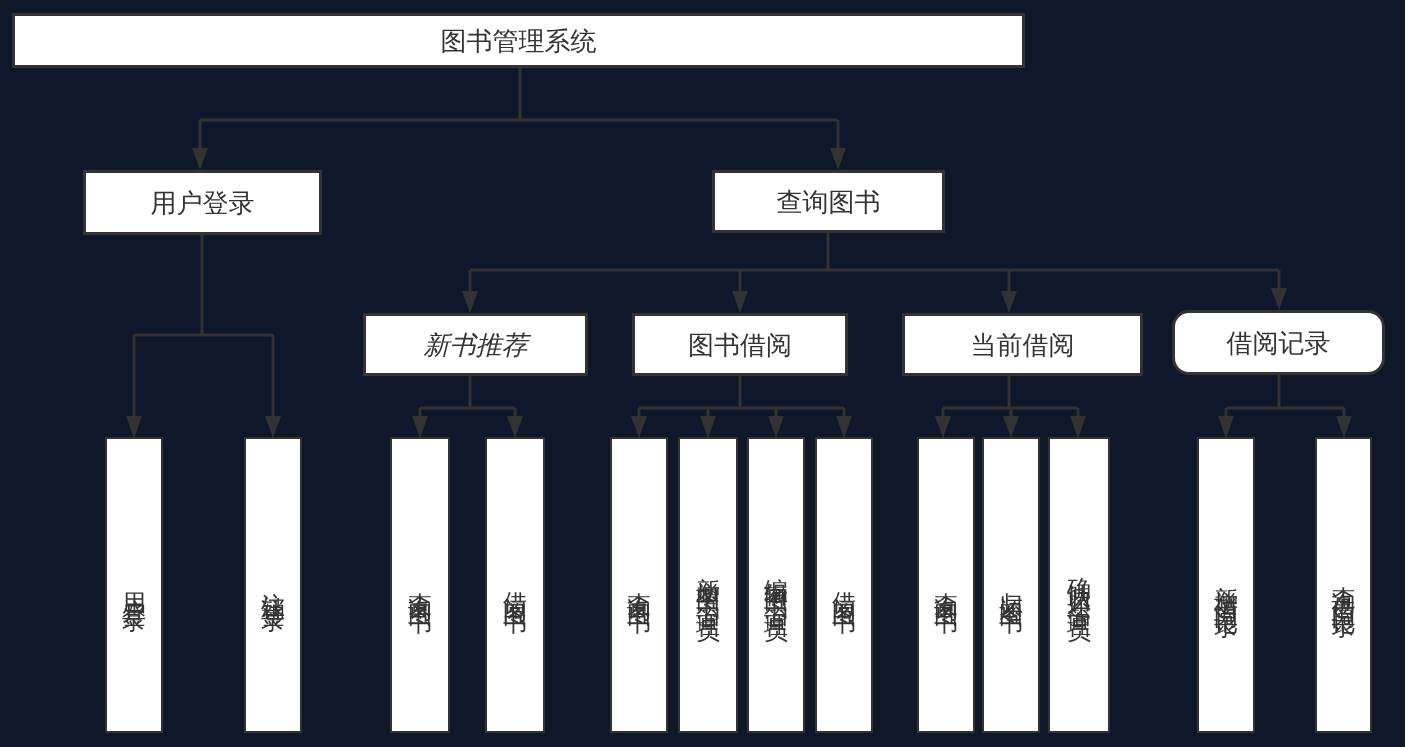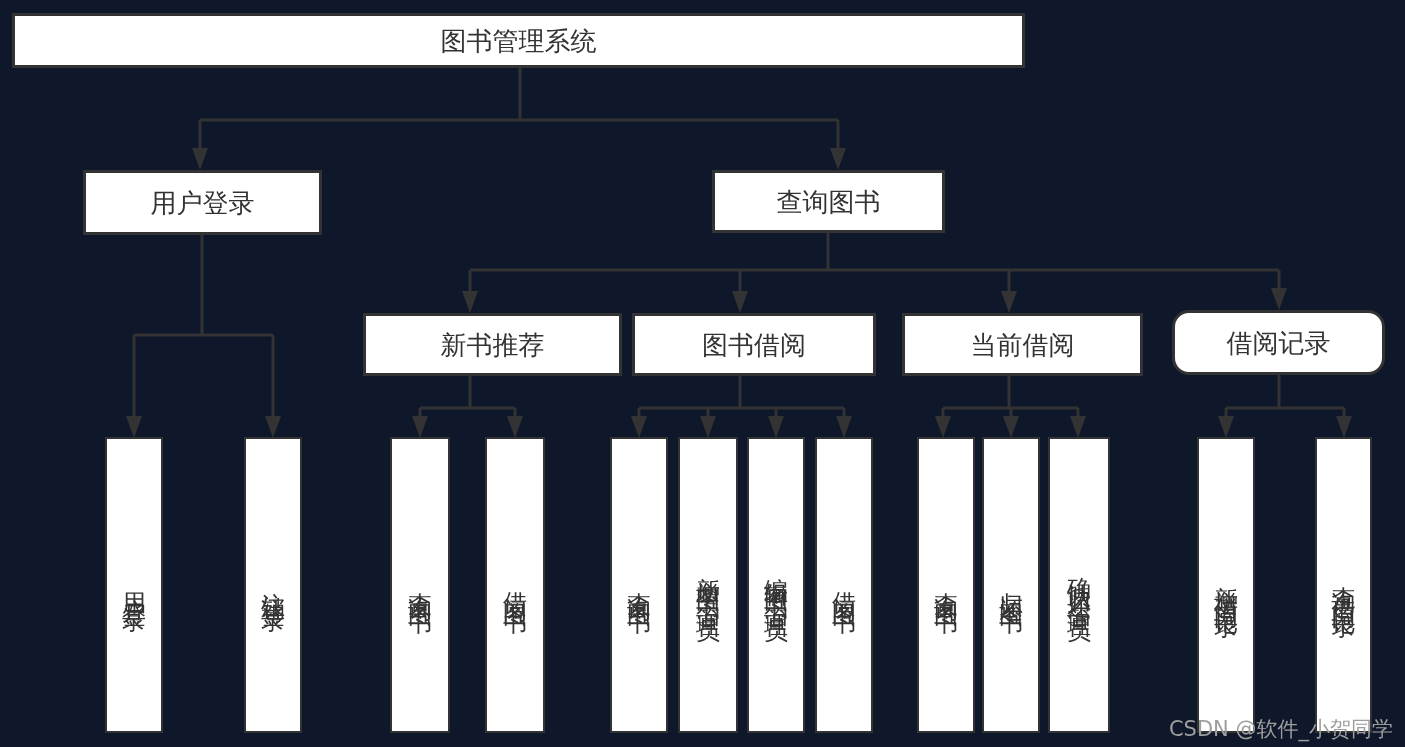--- a/index.html
+++ b/index.html
@@ -30,22 +30,22 @@
     writing-mode:vertical-rl;
     text-orientation:mixed;
     font-size:24px;
     letter-spacing:6px;
     line-height:1;
   }
   
   .n-root          {left:12px;  top:13px;  width:1013px; height:55px;}
   .n-user-login    {left:83px;  top:170px; width:239px;  height:65px;}
   .n-book-mgmt     {left:712px; top:170px; width:233px;  height:63px;}
-  .n-new-book      {left:363px; top:313px; width:259px;  height:63px;}
-  .n-book-borrow   {left:632px; top:313px; width:244px;  height:63px;}
+  .n-new-book      {left:363px; top:313px; width:225px;  height:63px;font-style:italic;}
+  .n-book-borrow   {left:632px; top:313px; width:216px;  height:63px;}
   .n-current-borrow{left:902px; top:313px; width:241px;  height:63px;}
   .n-borrow-records{left:1172px;top:310px; width:213px;  height:65px;border-radius:17px;}
   
   .n-a1{left:105px; top:437px; width:58px; height:296px;}
   .n-a2{left:244px; top:437px; width:58px; height:296px;}
   .n-b1{left:390px; top:437px; width:60px; height:296px;}
   .n-b2{left:485px; top:437px; width:60px; height:296px;}
   .n-c1{left:610px; top:437px; width:58px; height:296px;}
   .n-c2{left:678px; top:437px; width:60px; height:296px;}
   .n-c3{left:747px; top:437px; width:58px; height:296px;}
@@ -162,15 +162,14 @@
     <span class="lbl">确认归还（管理员）</span>
   </div>
 
   <div class="box v n-e1">
     <span class="lbl">新增借阅记录</span>
   </div>
   <div class="box v n-e2">
     <span class="lbl">查询借阅记录</span>
   </div>
 
-  <div class="watermark">CSDN @软件_小贺同学</div>
 
 </div>
 
 </body></html>

